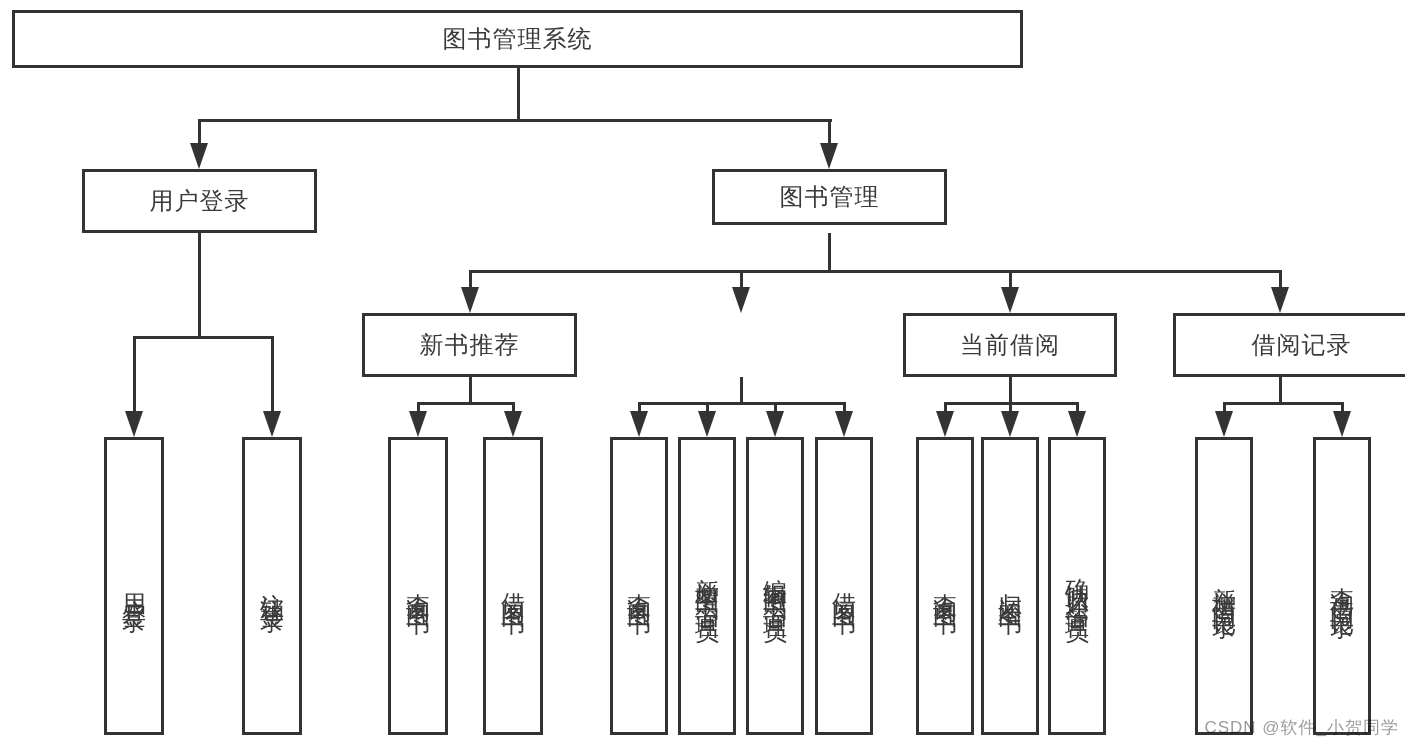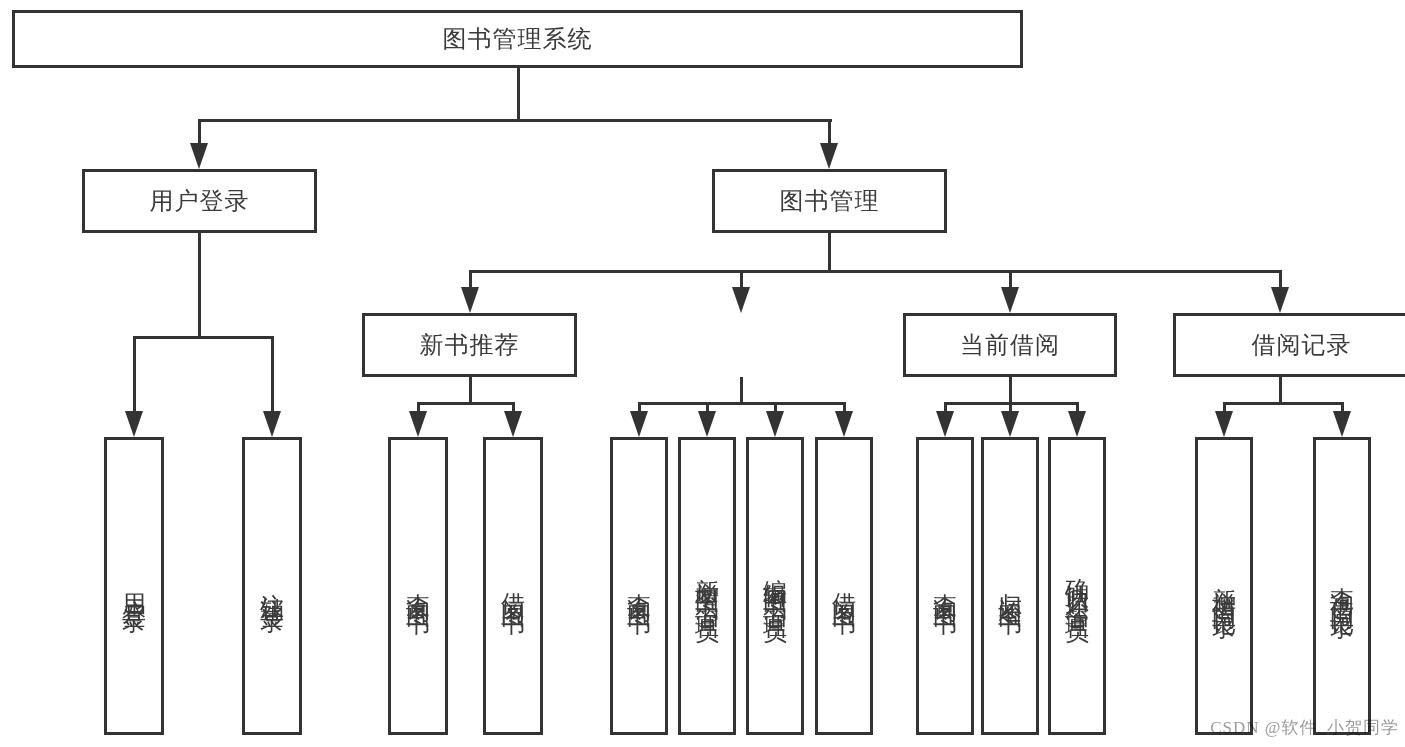--- a/index.html
+++ b/index.html
@@ -4,21 +4,21 @@
 <style>
   :root{
     --line:#333333;
     --text:#3a3a3a;
     --background:#ffffff;
     --watermark:#9c9c9c;
   }
   html,body{margin:0;padding:0;background:#fff;}
   .canvas{
     position:relative;width:1405px;height:747px;background:var(--background);
-    font-family:Liberation Serif, serif;color:var(--text);
+    font-family:Liberation Sans, sans-serif;color:var(--text);
     overflow:hidden;
   }
   .box{
     position:absolute;box-sizing:border-box;border:3px solid var(--line);
     background:#fff;display:flex;align-items:center;justify-content:center;
     font-size:24px;color:var(--text);letter-spacing:1px;z-index:2;
   }
   .vbox{
     writing-mode:vertical-rl;text-orientation:mixed;letter-spacing:6px;
     font-size:24px;
@@ -38,21 +38,21 @@
 </style>
 </head>
 <body>
 
 <div class="canvas">
 
   <div class="box" style="left:12px;top:10px;width:1011px;height:58px;">图书管理系统</div>
 
   <div class="box" style="left:82px;top:169px;width:235px;height:64px;">用户登录</div>
 
-  <div class="box" style="left:712px;top:169px;width:235px;height:64px;">图书管理</div>
+  <div class="box" style="left:712px;top:169px;width:235px;height:56px;">图书管理</div>
 
   <div class="box" style="left:362px;top:313px;width:215px;height:64px;">新书推荐</div>
 
 
   <div class="box" style="left:903px;top:313px;width:214px;height:64px;">当前借阅</div>
 
   <div class="box" style="left:1173px;top:313px;width:257px;height:64px;">借阅记录</div>
 
   <div class="box vbox" style="left:104px;top:437px;width:60px;height:298px;">用户登录</div>
 

